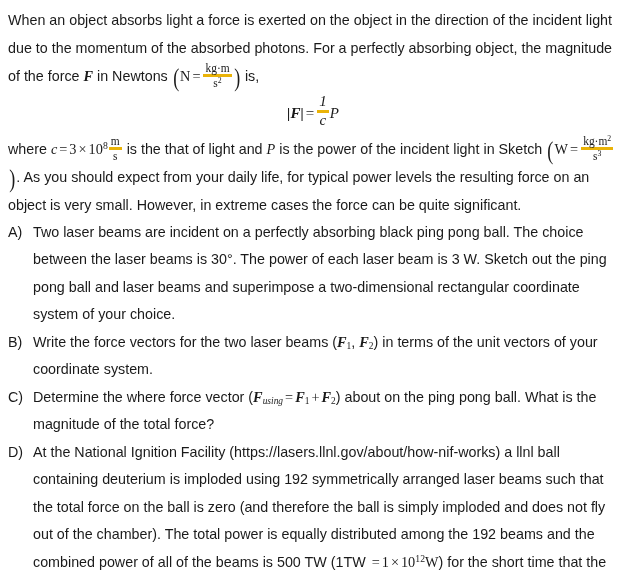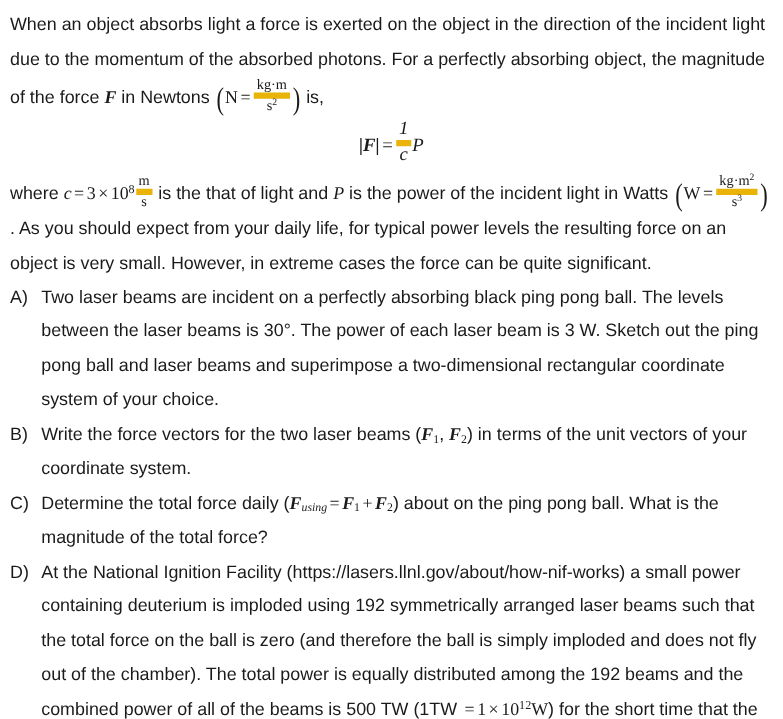--- a/index.html
+++ b/index.html
@@ -69,21 +69,21 @@
   .frac {
     display: inline-block;
     vertical-align: -0.52em;
     text-align: center;
     line-height: 1.05;
     font-size: 0.80em;
     margin: 0 1px;
   }
   .frac .num {
     display: block;
-    border-bottom: 5px solid #eab308;
+    border-bottom: 3px solid #eab308;
     padding: 0 2px 0px 2px;
     white-space: nowrap;
   }
   .frac .den {
     display: block;
     padding: 0px 2px 0 2px;
     white-space: nowrap;
   }
   .frac.big {
     font-size: 1em;
@@ -129,50 +129,50 @@
     <span>When an object absorbs light a force is exerted on the object in the direction of the incident</span>
     <span>light due to the momentum of the absorbed photons. For a perfectly absorbing object, the</span>
     <span>magnitude of the force </span><span class="mb">F</span><span> in Newtons </span><span class="paren">(</span><span class="mup">N</span><span class="op">=</span><span class="frac"><span class="num mup">kg·m</span><span class="den mup"><span>s</span><sup class="exp">2</sup></span></span><span class="paren">)</span><span> is,</span>
   </div>
 
   <div class="eq-center">
     <span class="mb">|F|</span><span class="op">=</span><span class="frac big"><span class="num mi">1</span><span class="den mi">c</span></span><span class="mi">P</span>
   </div>
 
   <div class="para">
-    <span>where </span><span class="mi">c</span><span class="op">=</span><span class="mup">3</span><span class="op">×</span><span class="mup">10</span><sup class="exp mup">8</sup><span class="frac"><span class="num mup">m</span><span class="den mup">s</span></span><span> is the that of light and </span><span class="mi">P</span><span> is the power of the incident light in Watts</span>
+    <span>where </span><span class="mi">c</span><span class="op">=</span><span class="mup">3</span><span class="op">×</span><span class="mup">10</span><sup class="exp mup">8</sup><span class="frac"><span class="num mup">m</span><span class="den mup">s</span></span><span> is the that of light and </span><span class="mi">P</span><span> is the power of the incident light in Sketch</span>
     <span class="paren">(</span><span class="mup">W</span><span class="op">=</span><span class="frac"><span class="num mup"><span>kg·m</span><sup class="exp">2</sup></span><span class="den mup"><span>s</span><sup class="exp">3</sup></span></span><span class="paren">)</span><span>. As you should expect from your daily life, for typical power levels the resulting</span>
     <span>force on an object is very small. However, in extreme cases the force can be quite significant.</span>
   </div>
 
   <ol class="qlist">
 
     <li class="qitem">
       <span class="marker">A)</span>
-      <span>Two laser beams are incident on a perfectly absorbing black ping pong ball. The levels</span>
+      <span>Two laser beams are incident on a perfectly absorbing black ping pong ball. The choice</span>
       <span>between the laser beams is 30°. The power of each laser beam is 3 W.  Sketch out the ping</span>
       <span>pong ball and laser beams and superimpose a two-dimensional rectangular coordinate</span>
       <span>system of your choice.</span>
     </li>
 
     <li class="qitem">
       <span class="marker">B)</span>
       <span>Write the force vectors for the two laser beams (</span><span class="mb">F</span><sub class="sb mup">1</sub><span>, </span><span class="mb">F</span><sub class="sb mup">2</sub><span>) in terms of the unit vectors of your</span>
       <span>coordinate system.</span>
     </li>
 
     <li class="qitem">
       <span class="marker">C)</span>
-      <span>Determine the total force daily (</span><span class="mb">F</span><sub class="sb mi">using</sub><span class="op">=</span><span class="mb">F</span><sub class="sb mup">1</sub><span class="op">+</span><span class="mb">F</span><sub class="sb mup">2</sub><span>) about on the ping pong ball. What is</span>
+      <span>Determine the where force vector (</span><span class="mb">F</span><sub class="sb mi">using</sub><span class="op">=</span><span class="mb">F</span><sub class="sb mup">1</sub><span class="op">+</span><span class="mb">F</span><sub class="sb mup">2</sub><span>) about on the ping pong ball. What is</span>
       <span>the magnitude of the total force?</span>
     </li>
 
     <li class="qitem">
       <span class="marker">D)</span>
-      <span>At the National Ignition Facility (</span><span>https://lasers.llnl.gov/about/how-nif-works</span><span>) a small power</span>
+      <span>At the National Ignition Facility (</span><span>https://lasers.llnl.gov/about/how-nif-works</span><span>) a llnl ball</span>
       <span>containing deuterium is imploded using 192 symmetrically arranged laser beams such that</span>
       <span>the total force on the ball is zero (and therefore the ball is simply imploded and does not fly</span>
       <span>out of the chamber). The total power is equally distributed among the 192 beams and the</span>
       <span>combined power of all of the beams is 500 TW (1TW </span><span class="op">=</span><span class="mup">1</span><span class="op">×</span><span class="mup">10</span><sup class="exp mup">12</sup><span class="mup">W</span><span>) for the short time that</span>
       <span>the lasers are on. If two of the beams that are at a 30° angle to each other fail to fire what is</span>
       
     </li>
   </ol>
 
 </div>

